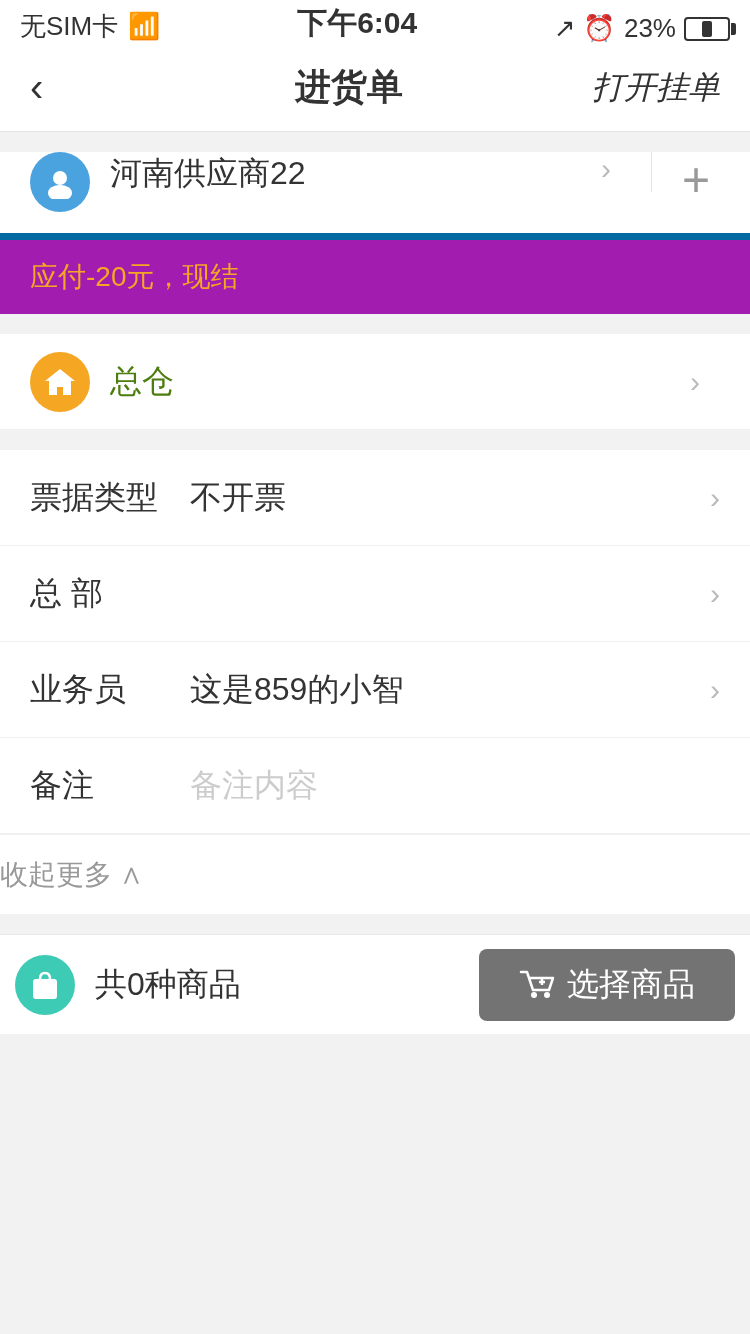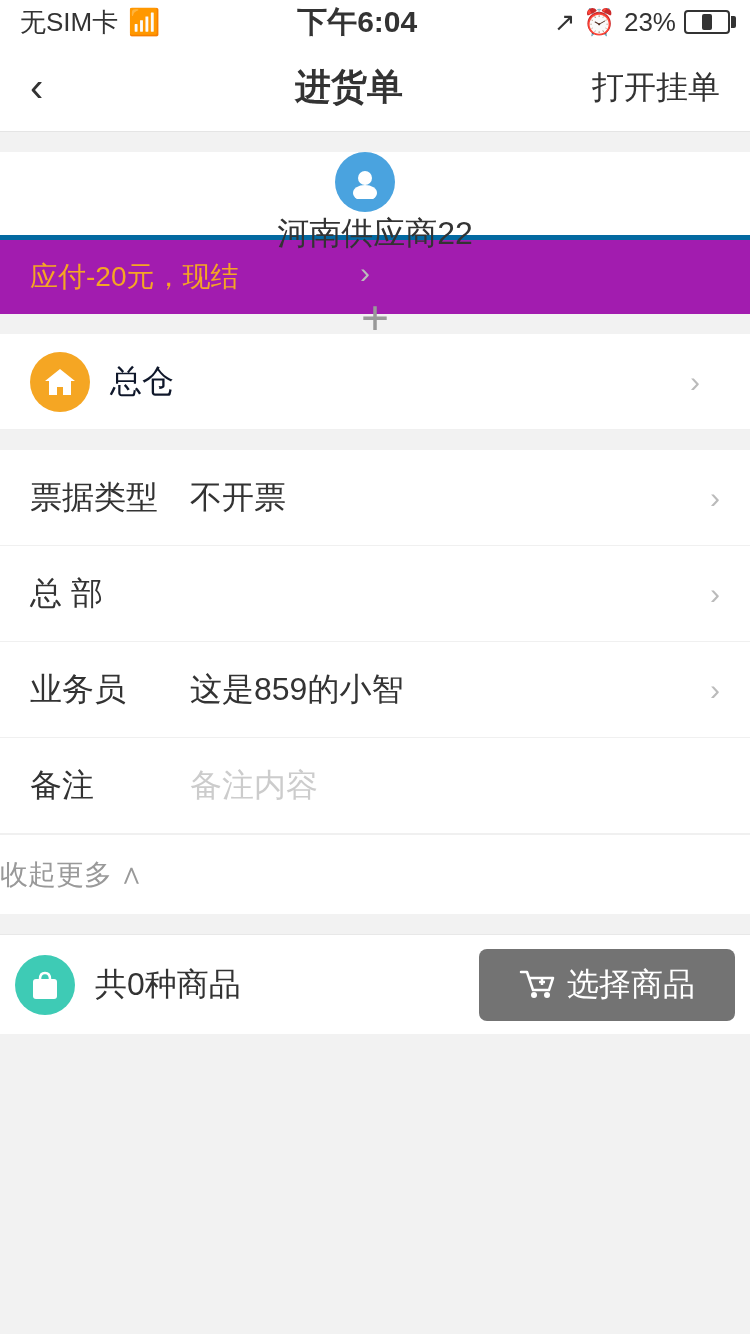--- a/index.html
+++ b/index.html
@@ -12,21 +12,21 @@
       font-size: 32px;
       color: #333;
     }
 
     
     .status-bar {
       width: 100%;
       height: 44px;
       background: #fff;
       display: flex;
-      align-items: center;
+      align-items: flex-end;
       justify-content: space-between;
       padding: 0 20px;
       font-size: 26px;
       color: #333;
     }
     .status-left { display: flex; align-items: center; gap: 10px; }
     .status-center { font-size: 30px; font-weight: 600; }
     .status-right { display: flex; align-items: center; gap: 8px; font-size: 26px; }
     .battery-icon {
       display: inline-flex; align-items: center; justify-content: center;
@@ -61,43 +61,43 @@
     .nav-title {
       font-size: 36px;
       font-weight: 600;
       color: #333;
       margin-left: 16px;
     }
     .nav-action {
       font-size: 32px;
       color: #333;
       cursor: pointer;
+      font-style: italic;
     }
 
     
     .section-gap {
       height: 20px;
       background: #f2f2f2;
     }
 
     
     .card {
       background: #fff;
       margin-bottom: 0;
     }
 
     
     .supplier-row {
       background: #fff;
       display: flex;
-      align-items: center;
+      align-items: flex-start;
       padding: 0 30px;
       height: 88px;
-      border-bottom: 5px solid #0369a1;
-      flex-direction: column;
+      border-bottom: 7px solid #0369a1;
     }
     .supplier-avatar {
       width: 60px; height: 60px;
       background: #4aa3df;
       border-radius: 50%;
       display: flex; align-items: center; justify-content: center;
       color: #fff;
       font-size: 32px;
       margin-right: 20px;
       flex-shrink: 0;
@@ -144,21 +144,21 @@
       background: #f5a623;
       border-radius: 50%;
       display: flex; align-items: center; justify-content: center;
       margin-right: 20px;
       flex-shrink: 0;
     }
     .house-icon-svg { width: 34px; height: 34px; }
     .list-row-label {
       flex: 1;
       font-size: 32px;
-      color: #0f172a;
+      color: #4d7c0f;
     }
 
     
     .form-row {
       background: #fff;
       display: flex;
       align-items: center;
       padding: 0 30px;
       height: 96px;
       border-bottom: 1px solid #f0f0f0;

